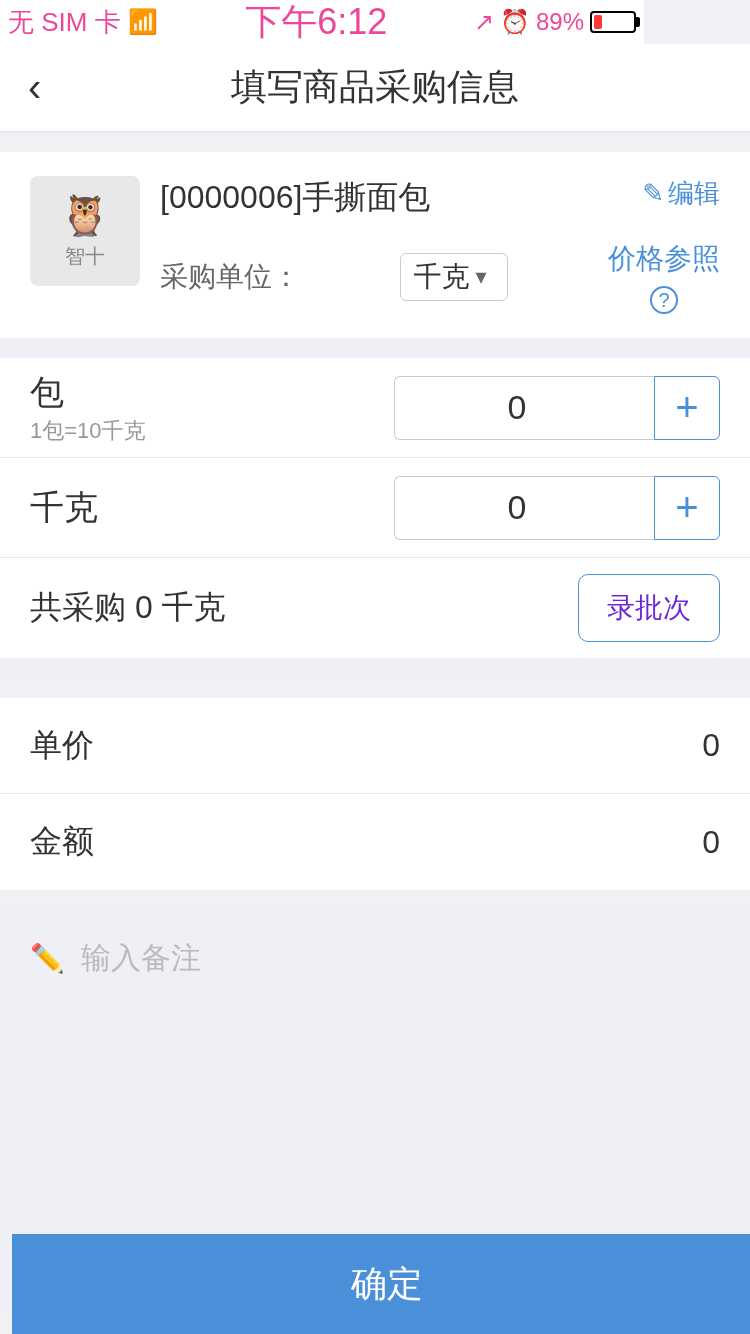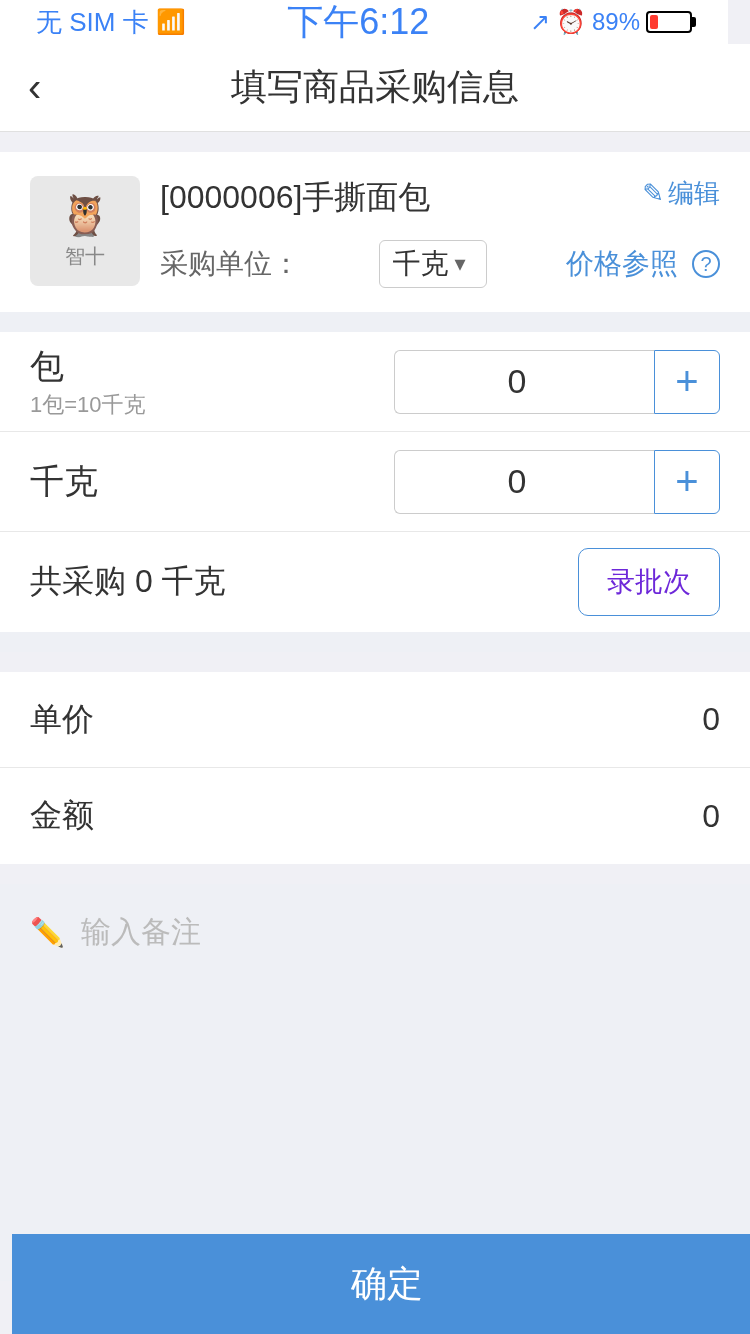--- a/index.html
+++ b/index.html
@@ -7,29 +7,29 @@
     body {
       width: 750px;
       min-height: 1334px;
       font-family: -apple-system, "PingFang SC", "Helvetica Neue", sans-serif;
       background: #f0f0f5;
       font-size: 32px;
     }
 
     
     .status-bar {
-      width: 728px;
+      width: 644px;
       height: 44px;
       background: #fff;
       display: flex;
       align-items: center;
       justify-content: space-between;
-      padding: 0 36px;
+      padding: 0 8px;
       font-size: 28px;
-      color: #3b82f6;
+      color: #ec4899;
     }
     .status-left { display: flex; align-items: center; gap: 8px; font-size: 26px; }
     .status-center { font-size: 36px; font-weight: 400; }
     .status-right { display: flex; align-items: center; gap: 6px; font-size: 24px; }
     .battery {
       width: 46px; height: 22px;
       border: 2px solid #000;
       border-radius: 4px;
       position: relative;
       display: inline-flex;
@@ -149,22 +149,23 @@
       align-items: center;
       gap: 6px;
       cursor: pointer;
     }
     .unit-select .arrow { color: #666; font-size: 22px; }
     .price-ref {
       font-size: 28px;
       color: #4a90d9;
       display: flex;
       align-items: center;
-      gap: 14px;
-      cursor: pointer;
+      gap: 8px;
+      cursor: pointer;
+      flex-direction: column;
     }
     .help-circle {
       width: 28px; height: 28px;
       border: 2px solid #4a90d9;
       border-radius: 50%;
       display: inline-flex;
       align-items: center;
       justify-content: center;
       font-size: 20px;
       color: #4a90d9;

